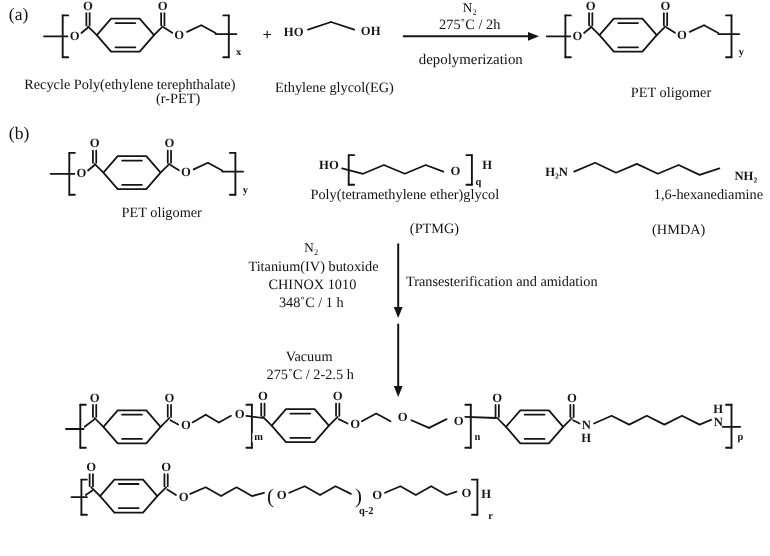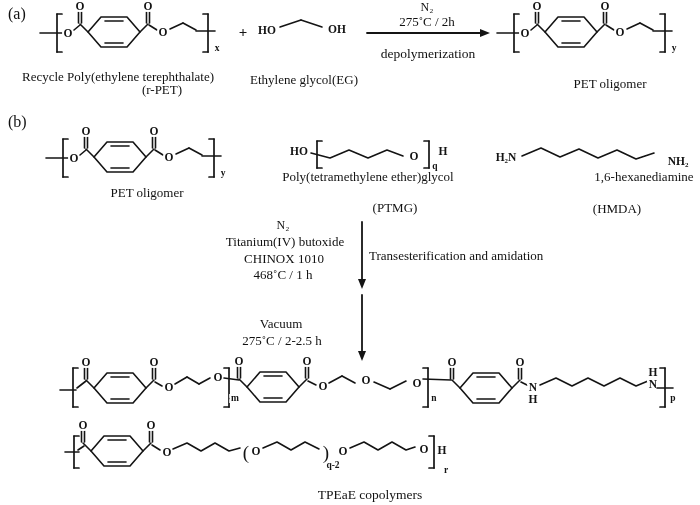--- a/index.html
+++ b/index.html
@@ -240,20 +240,19 @@
   <div class="cap plain left" style="left:8px;top:113px;">(b)</div>
   <div class="cap" style="left:147px;top:186px;">PET oligomer</div>
   <div class="cap" style="left:368px;top:170px;">Poly(tetramethylene ether)glycol</div>
   <div class="cap" style="left:371px;top:201px;margin-left:24px;">(PTMG)</div>
   <div class="cap" style="left:618px;top:170px;margin-left:26px;">1,6-hexanediamine</div>
   <div class="cap" style="left:617px;top:202px;">(HMDA)</div>
 
   <div class="cap small" style="left:283px;top:219px;">N₂</div>
   <div class="cap" style="left:285px;top:235px;">Titanium(IV) butoxide</div>
   <div class="cap" style="left:284px;top:252px;">CHINOX 1010</div>
-  <div class="cap" style="left:283px;top:268px;">468˚C / 1 h</div>
+  <div class="cap" style="left:283px;top:268px;">348˚C / 1 h</div>
   <div class="cap left" style="left:369px;top:249px;">Transesterification and amidation</div>
 
   <div class="cap" style="left:281px;top:317px;">Vacuum</div>
   <div class="cap" style="left:282px;top:334px;">275˚C / 2-2.5 h</div>
 
-  <div class="cap big" style="left:370px;top:487px;">TPEaE copolymers</div>
 </div>
 
 </body></html>

